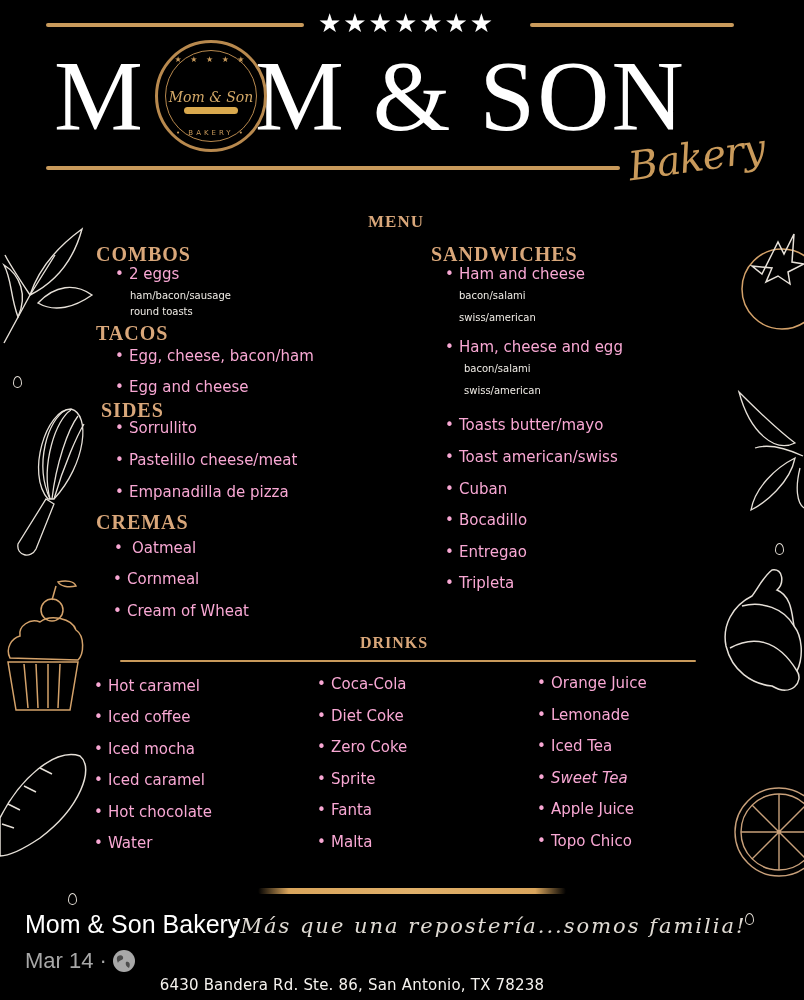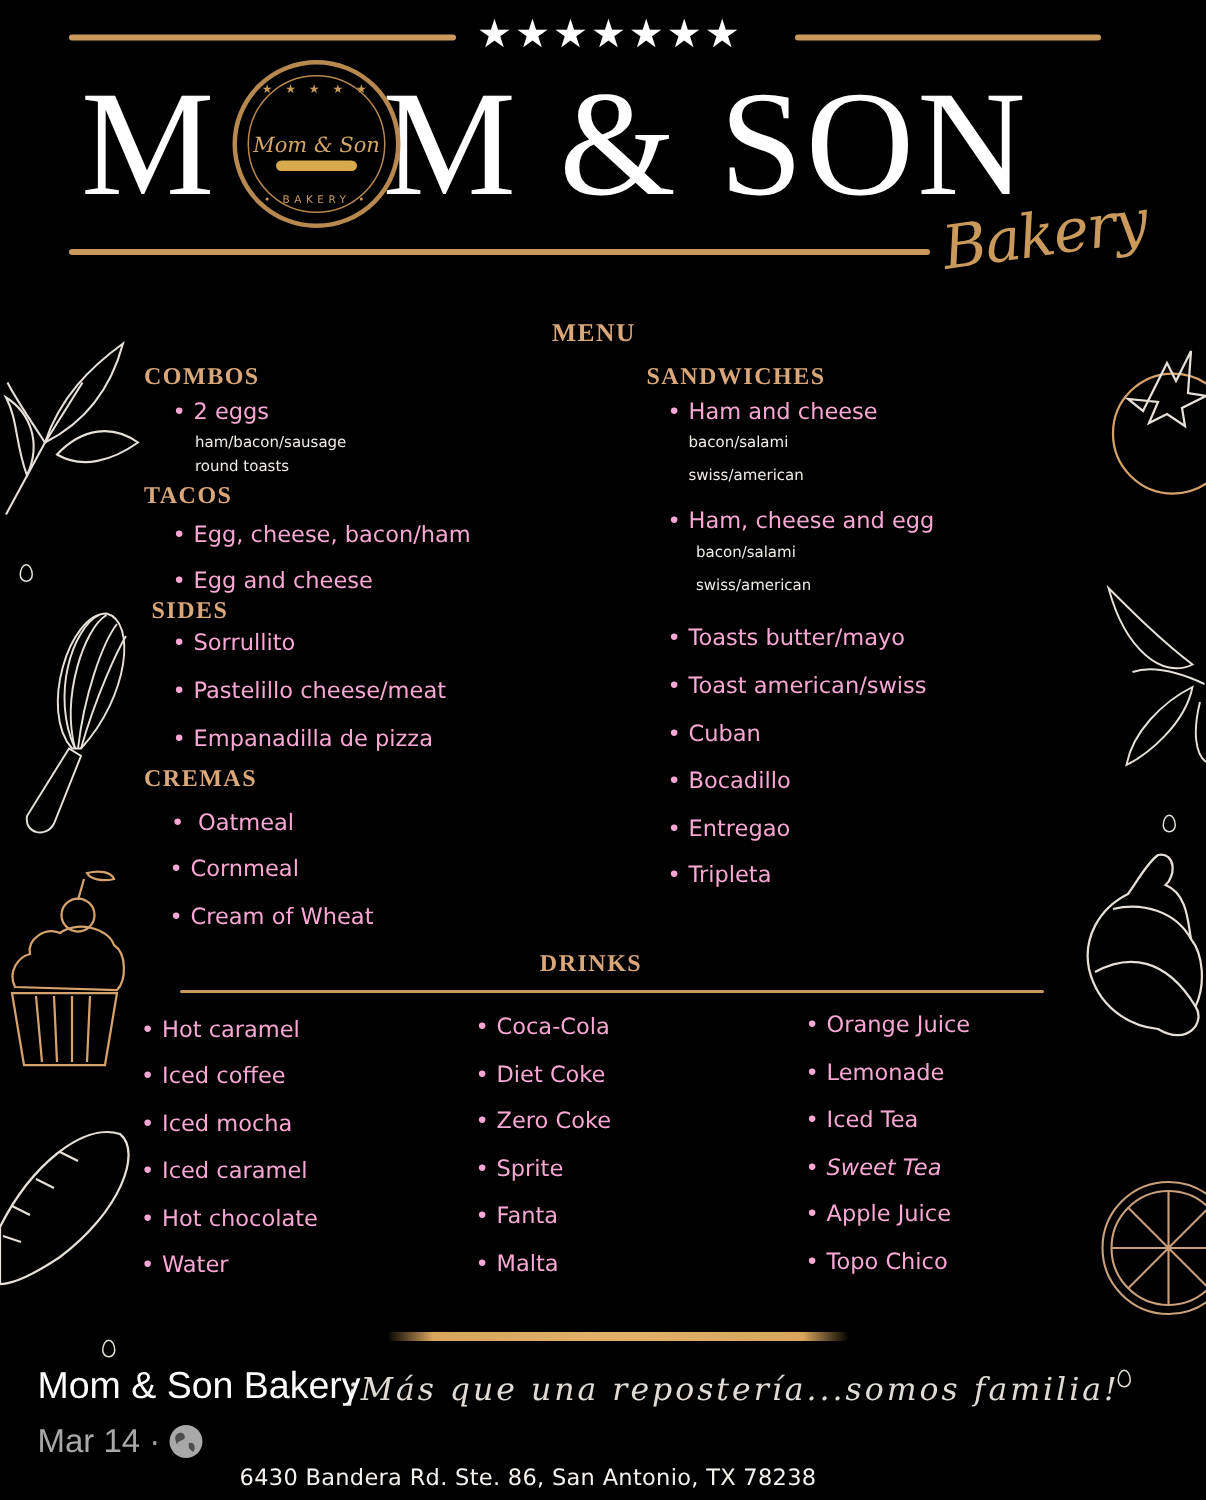--- a/index.html
+++ b/index.html
@@ -16,21 +16,21 @@
   .logo .inner { width: 92px; height: 92px; border-radius: 50%; border: 1.5px solid #b8894e; position: relative; display: flex; flex-direction: column; align-items: center; justify-content: center; }
   .logo .mini-stars { position: absolute; top: 4px; font-size: 8px; color: #c99a5b; letter-spacing: 3px; }
   .logo .script { font-family: "DejaVu Serif", serif; font-style: italic; font-size: 14px; color: #d3a867; margin-top: 10px; }
   .logo .pin { width: 54px; height: 7px; background: #d9a94e; border-radius: 4px; margin-top: 2px; }
   .logo .bakery-small { position: absolute; bottom: 4px; font-size: 7px; color: #c99a5b; letter-spacing: 3px; margin-top: 48px; }
 
   .bakery-script { position: absolute; left: 628px; top: 134px; font-family: "DejaVu Serif", serif; font-style: italic; font-size: 40px; color: #c99a5b; transform: rotate(-8deg); letter-spacing: -1px; }
 
   .menu-heading { position: absolute; left: 0; width: 792px; top: 212px; text-align: center; font-family: "Liberation Serif", serif; font-weight: bold; font-size: 17px; color: #d9a77a; letter-spacing: 1px; }
 
-  .cat { position: absolute; font-family: "Liberation Serif", serif; font-weight: bold; font-size: 16px; color: #d9a77a; letter-spacing: 1px; }
+  .cat { position: absolute; font-family: "Liberation Serif", serif; font-weight: bold; font-size: 20px; color: #d9a77a; letter-spacing: 1px; }
   .item { position: absolute; font-family: "DejaVu Sans", sans-serif; font-size: 15px; color: #f9a8d4; line-height: 18px; white-space: nowrap; }
   .item .bullet { display: inline-block; width: 14px; }
   .sub { position: absolute; font-size: 10px; color: #f0ece6; line-height: 18px; white-space: nowrap; }
 
   .drinks-heading { position: absolute; left: 0; width: 788px; top: 634px; text-align: center; font-family: "Liberation Serif", serif; font-weight: bold; font-size: 16px; color: #d9a77a; letter-spacing: 1px; }
 
   .deco { position: absolute; }
   .drop { position: absolute; width: 9px; height: 12px; border: 1.5px solid #e6e0d8; border-radius: 50% 50% 50% 50% / 60% 60% 40% 40%; }
 
   .tagline { position: absolute; left: 230px; top: 914px; font-family: "DejaVu Serif", serif; font-style: italic; font-size: 21px; color: #e0dbd4; letter-spacing: 2px; white-space: nowrap; }

